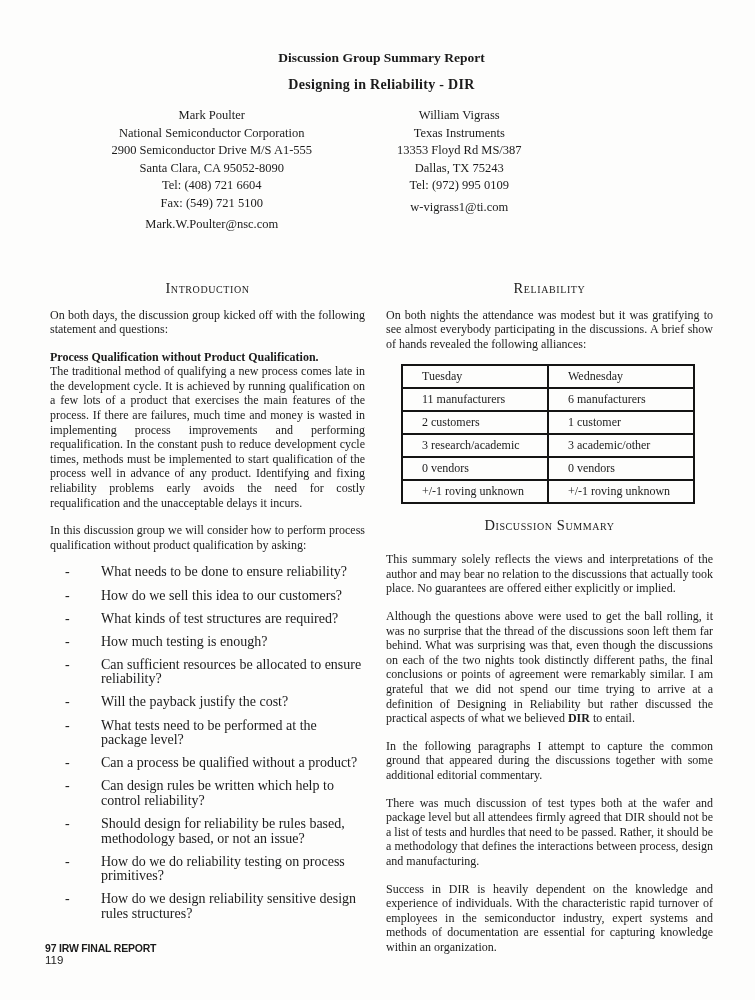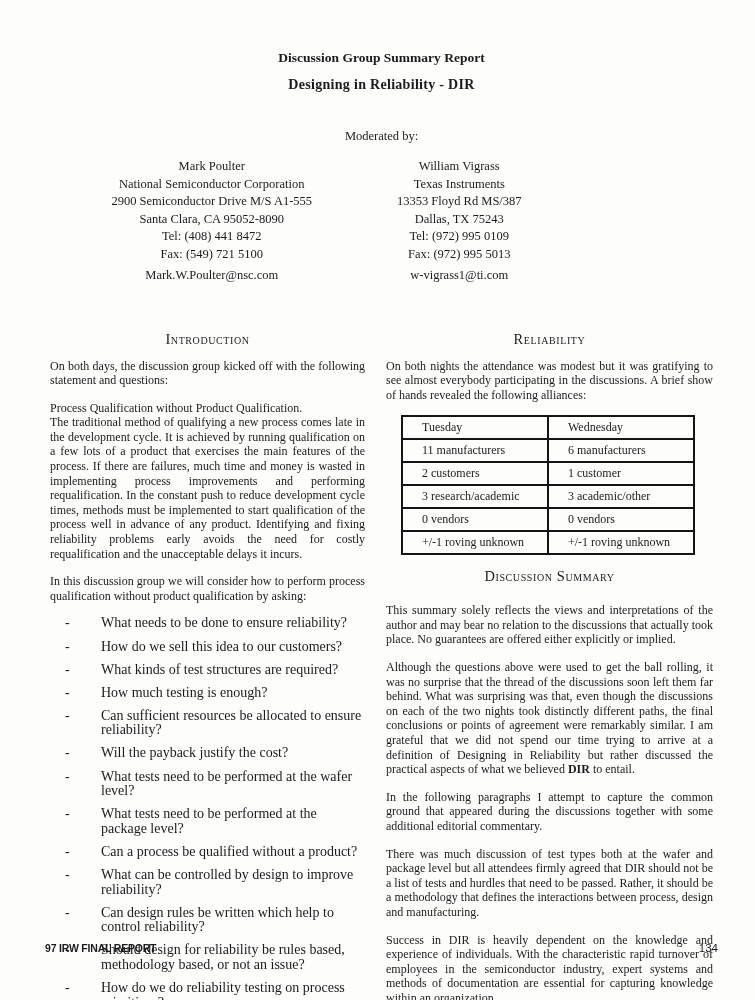--- a/index.html
+++ b/index.html
@@ -34,21 +34,21 @@
     margin:0 0 11px 0;
   }
   .section-heading.tight { margin-bottom:18px; margin-top:2px; }
 
   p.body-text {
     font-size:12px;
     line-height:14.6px;
     text-align:justify;
     margin:0 0 13px 0;
   }
-  .statement-title { display:block; }
+  .statement-title { display:block;font-weight:bold; }
 
   .question {
     position:relative;
     padding-left:51px;
     margin-bottom:8.5px;
     font-size:14px;
     line-height:14.6px;
   }
   .question::before { content:"-"; position:absolute; left:15px; top:0; }
 
@@ -67,74 +67,71 @@
 
   .bold { font-weight:bold; }
 
   .footer {
     position:absolute;
     left:45px; right:37px; top:942px;
     display:flex;
     justify-content:space-between;
     align-items:baseline;
     font-family:"Liberation Sans", sans-serif;
+    flex-direction:column;
   }
   .footer-left  { font-weight:bold; font-size:10.5px; letter-spacing:-0.2px; transform:scaleY(1.1); }
   .footer-right { font-size:11.5px; }
 </style>
 </head>
 <body>
 
 <div class="page">
 
   <div class="report-type">Discussion Group Summary Report</div>
   <div class="main-title">Designing in Reliability - DIR</div>
 
-  <div class="moderated-by">Moderated by:</div>
 
   <div class="moderators">
     <div class="moderator">
       <div>Mark Poulter</div>
       <div>National Semiconductor Corporation</div>
       <div>2900 Semiconductor Drive M/S A1-555</div>
       <div>Santa Clara, CA 95052-8090</div>
-      <div>Tel: (408) 441 8472</div>
+      <div>Tel: (408) 721 6604</div>
       <div>Fax: (549) 721 5100</div>
       <div class="email">Mark.W.Poulter@nsc.com</div>
     </div>
     <div class="moderator">
       <div>William Vigrass</div>
       <div>Texas Instruments</div>
       <div>13353 Floyd Rd MS/387</div>
       <div>Dallas, TX 75243</div>
       <div>Tel: (972) 995 0109</div>
-      <div>Fax: (972) 995 5013</div>
       <div class="email">w-vigrass1@ti.com</div>
     </div>
   </div>
 
   <div class="columns">
 
     <div class="col-left">
       <div class="section-heading">Introduction</div>
       <p class="body-text">On both days, the discussion group kicked off with the following statement and questions:</p>
       <p class="body-text"><span class="statement-title">Process Qualification without Product Qualification.</span><span>The traditional method of qualifying a new process comes late in the development cycle. It is achieved by running qualification on a few lots of a product that exercises the main features of the process. If there are failures, much time and money is wasted in implementing process improvements and performing requalification. In the constant push to reduce development cycle times, methods must be implemented to start qualification of the process well in advance of any product. Identifying and fixing reliability problems early avoids the need for costly requalification and the unacceptable delays it incurs.</span></p>
       <p class="body-text">In this discussion group we will consider how to perform process qualification without product qualification by asking:</p>
 
       <div>
         <div class="question">What needs to be done to ensure reliability?</div>
         <div class="question">How do we sell this idea to our customers?</div>
         <div class="question">What kinds of test structures are required?</div>
         <div class="question">How much testing is enough?</div>
         <div class="question">Can sufficient resources be allocated to ensure reliability?</div>
         <div class="question">Will the payback justify the cost?</div>
-        <div class="question">What tests need to be performed at the wafer level?</div>
         <div class="question">What tests need to be performed at the package level?</div>
         <div class="question">Can a process be qualified without a product?</div>
-        <div class="question">What can be controlled by design to improve reliability?</div>
         <div class="question">Can design rules be written which help to control reliability?</div>
         <div class="question">Should design for reliability be rules based, methodology based, or not an issue?</div>
         <div class="question">How do we do reliability testing on process primitives?</div>
         <div class="question">How do we design reliability sensitive design rules structures?</div>
       </div>
     </div>
 
     <div class="col-right">
       <div class="section-heading">Reliability</div>
       <p class="body-text">On both nights the attendance was modest but it was gratifying to see almost everybody participating in the discussions. A brief show of hands revealed the following alliances:</p>
@@ -174,14 +171,14 @@
       <p class="body-text">In the following paragraphs I attempt to capture the common ground that appeared during the discussions together with some additional editorial commentary.</p>
       <p class="body-text">There was much discussion of test types both at the wafer and package level but all attendees firmly agreed that DIR should not be a list of tests and hurdles that need to be passed. Rather, it should be a methodology that defines the interactions between process, design and manufacturing.</p>
       <p class="body-text">Success in DIR is heavily dependent on the knowledge and experience of individuals. With the characteristic rapid turnover of employees in the semiconductor industry, expert systems and methods of documentation are essential for capturing knowledge within an organization.</p>
     </div>
 
   </div>
 </div>
 
 <div class="footer">
   <span class="footer-left">97 IRW FINAL REPORT</span>
-  <span class="footer-right">134</span>
+  <span class="footer-right">119</span>
 </div>
 
 </body></html>

